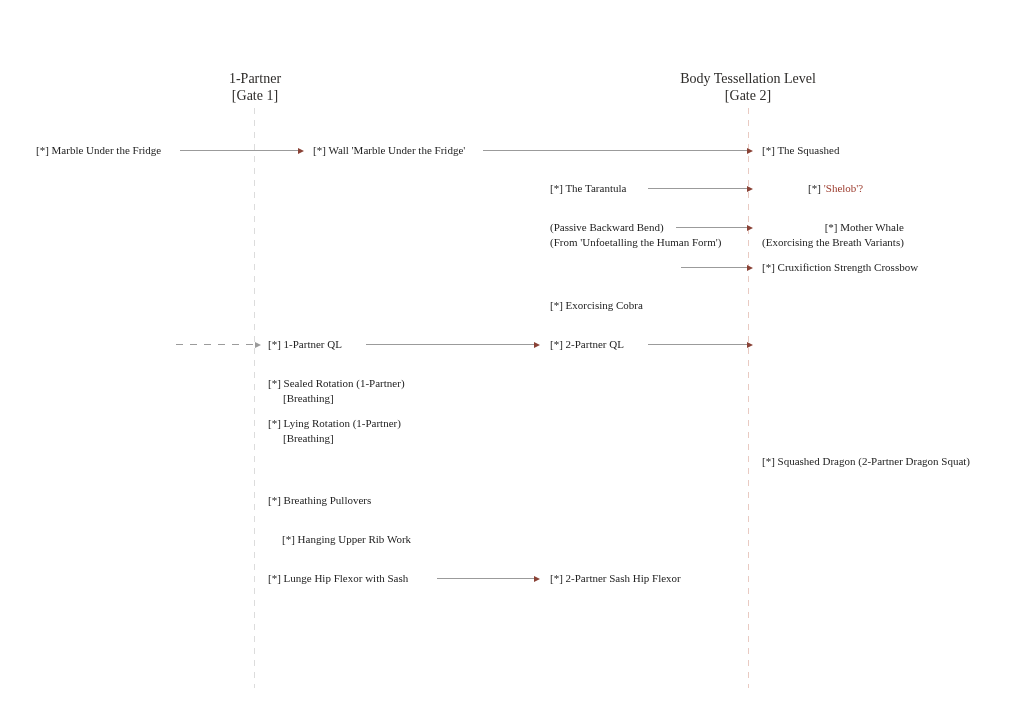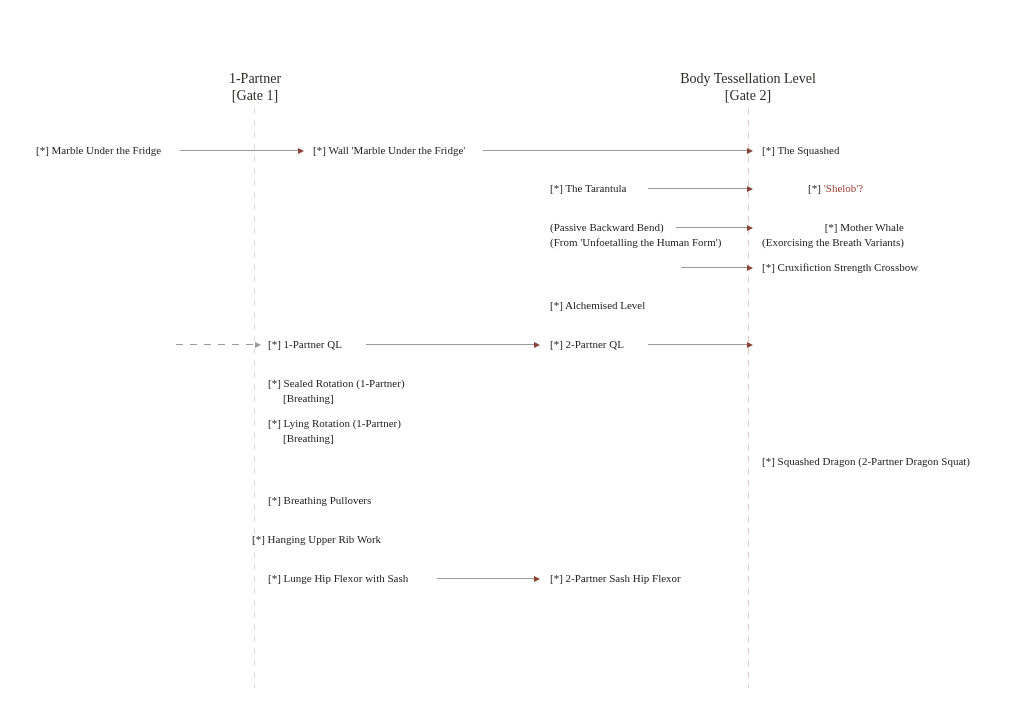--- a/index.html
+++ b/index.html
@@ -104,21 +104,21 @@
   </div>
   <div class="arrow" style="left:676px; top:227px; width:71px;"></div>
   <div class="node" style="left:762px; top:220px;text-align:right;">
     <div>[*] Mother Whale</div>
     <div>(Exorcising the Breath Variants)</div>
   </div>
 
   <div class="arrow" style="left:681px; top:267px; width:66px;"></div>
   <div class="node" style="left:762px; top:260px;">[*] Cruxifiction Strength Crossbow</div>
 
-  <div class="node" style="left:550px; top:298px;">[*] Alchemised Level</div>
+  <div class="node" style="left:550px; top:298px;">[*] Exorcising Cobra</div>
 
   <div class="arrow dashed" style="left:176px; top:344px; width:79px;"></div>
   <div class="node" style="left:268px; top:337px;">[*] 1-Partner QL</div>
   <div class="arrow" style="left:366px; top:344px; width:168px;"></div>
   <div class="node" style="left:550px; top:337px;">[*] 2-Partner QL</div>
   <div class="arrow" style="left:648px; top:344px; width:99px;"></div>
 
   <div class="node" style="left:268px; top:376px;">
     <div>[*] Sealed Rotation (1-Partner)</div>
     <div class="sub-indent">[Breathing]</div>
@@ -126,19 +126,19 @@
 
   <div class="node" style="left:268px; top:416px;">
     <div>[*] Lying Rotation (1-Partner)</div>
     <div class="sub-indent">[Breathing]</div>
   </div>
 
   <div class="node" style="left:762px; top:454px;">[*] Squashed Dragon (2-Partner Dragon Squat)</div>
 
   <div class="node" style="left:268px; top:493px;">[*] Breathing Pullovers</div>
 
-  <div class="node" style="left:252px; top:532px;">[*] Hanging Upper Rib Work</div>
+  <div class="node" style="left:282px; top:532px;">[*] Hanging Upper Rib Work</div>
 
   <div class="node" style="left:268px; top:571px;">[*] Lunge Hip Flexor with Sash</div>
   <div class="arrow" style="left:437px; top:578px; width:97px;"></div>
   <div class="node" style="left:550px; top:571px;">[*] 2-Partner Sash Hip Flexor</div>
 
 </div>
 
 </body></html>

